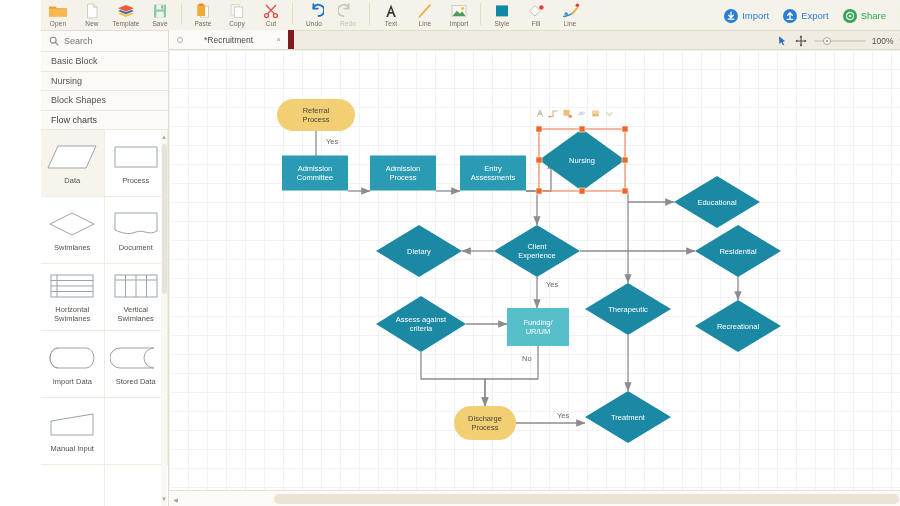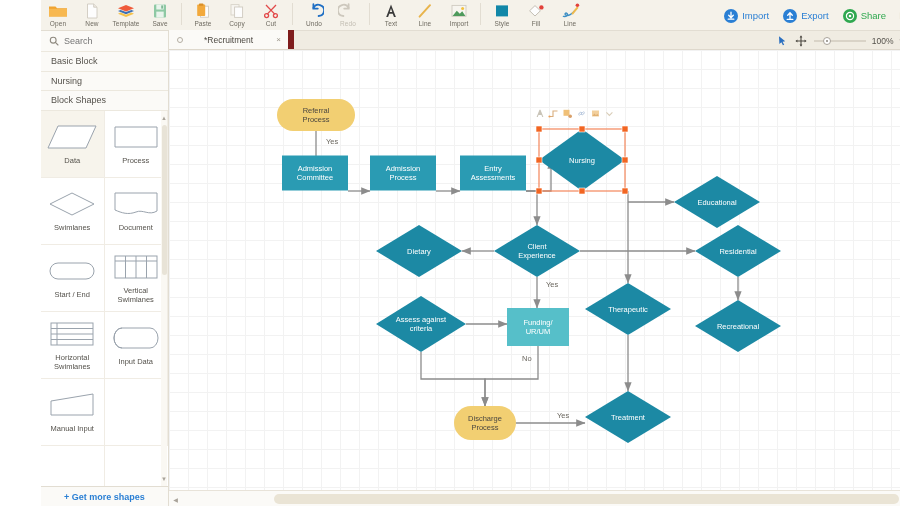--- a/index.html
+++ b/index.html
@@ -374,20 +374,23 @@
     <div id="cat-list">
         <div class="cat">
           <span>Basic Block</span>
         </div>
         <div class="cat">
           <span>Nursing</span>
         </div>
         <div class="cat">
           <span>Block Shapes</span>
         </div>
+        <div class="cat active">
+          <span>Flow charts</span>
+        </div>
       </div>
     <div class="shape-grid" id="shape-grid">
       <div class="shape-cell sel">
           <span class="shape-art">
             <svg width="52" height="28" viewBox="0 0 52 28">
               <path d="M12 3h38l-10 22H2z" stroke="#9aa3ad" stroke-width="1" fill="#fff"></path>
             </svg>
           </span>
           <span class="shape-lbl">Data</span>
         </div>
@@ -411,72 +414,71 @@
           <span class="shape-art">
             <svg width="52" height="28" viewBox="0 0 52 28">
               <path d="M5 3h42v18c-8 5-14-2-21 1-8 3-14 1-21-2z" stroke="#9aa3ad" stroke-width="1" fill="#fff"></path>
             </svg>
           </span>
           <span class="shape-lbl">Document</span>
         </div>
         <div class="shape-cell">
           <span class="shape-art">
             <svg width="52" height="28" viewBox="0 0 52 28">
-              <rect x="4" y="6" width="44" height="16" rx="8" stroke="#9aa3ad" stroke-width="1" fill="#fff"></rect>
-            </svg>
-          </span>
-          <span class="shape-lbl">Start / End</span>
+              <rect x="5" y="3" width="42" height="22" stroke="#9aa3ad" stroke-width="1" fill="#fff"></rect>
+              <path d="M11 3v22M5 8.5h42M5 14h42M5 19.5h42" stroke="#9aa3ad" stroke-width="1" fill="none"></path>
+            </svg>
+          </span>
+          <span class="shape-lbl">Horizontal Swimlanes</span>
         </div>
         <div class="shape-cell">
           <span class="shape-art">
             <svg width="52" height="28" viewBox="0 0 52 28">
               <rect x="5" y="3" width="42" height="22" stroke="#9aa3ad" stroke-width="1" fill="#fff"></rect>
               <path d="M5 8h42M15.5 3v22M26 3v22M36.5 3v22" stroke="#9aa3ad" stroke-width="1" fill="none"></path>
             </svg>
           </span>
           <span class="shape-lbl">Vertical Swimlanes</span>
         </div>
         <div class="shape-cell">
           <span class="shape-art">
             <svg width="52" height="28" viewBox="0 0 52 28">
-              <rect x="5" y="3" width="42" height="22" stroke="#9aa3ad" stroke-width="1" fill="#fff"></rect>
-              <path d="M11 3v22M5 8.5h42M5 14h42M5 19.5h42" stroke="#9aa3ad" stroke-width="1" fill="none"></path>
-            </svg>
-          </span>
-          <span class="shape-lbl">Horizontal Swimlanes</span>
-        </div>
-        <div class="shape-cell">
-          <span class="shape-art">
-            <svg width="52" height="28" viewBox="0 0 52 28">
               <path d="M12 4h28a8 10 0 010 20H12a8 10 0 010-20z" stroke="#9aa3ad" stroke-width="1" fill="#fff"></path>
               <path d="M12 4a8 10 0 000 20" stroke="#9aa3ad" stroke-width="1" fill="none"></path>
             </svg>
           </span>
-          <span class="shape-lbl">Input Data</span>
+          <span class="shape-lbl">Import Data</span>
+        </div>
+        <div class="shape-cell">
+          <span class="shape-art">
+            <svg width="52" height="28" viewBox="0 0 52 28">
+              <path d="M10 4h34a10 10 0 000 20H10a10 10 0 010-20z" stroke="#9aa3ad" stroke-width="1" fill="#fff"></path>
+            </svg>
+          </span>
+          <span class="shape-lbl">Stored Data</span>
         </div>
         <div class="shape-cell">
           <span class="shape-art">
             <svg width="52" height="28" viewBox="0 0 52 28">
               <path d="M5 10l42-7v21H5z" stroke="#9aa3ad" stroke-width="1" fill="#fff"></path>
             </svg>
           </span>
           <span class="shape-lbl">Manual Input</span>
         </div>
         <div class="shape-cell">
           <span class="shape-lbl"></span>
         </div>
         <div class="shape-cell">
           <span class="shape-lbl"></span>
         </div>
         <div class="sb-scroll"></div>
       <div class="sb-arrow" style="top:2px">▲</div>
       <div class="sb-thumb"></div>
       <div class="sb-arrow" style="bottom:2px">▼</div>
     </div>
-    <div class="getmore">+ Get more shapes</div>
   </div>
 
   <div class="doc-tabs">
     <div class="doc-tab">
       <span class="tab-dot"></span>
       <span>*Recruitment</span>
       <span class="tab-x">×</span>
     </div>
   </div>
 

